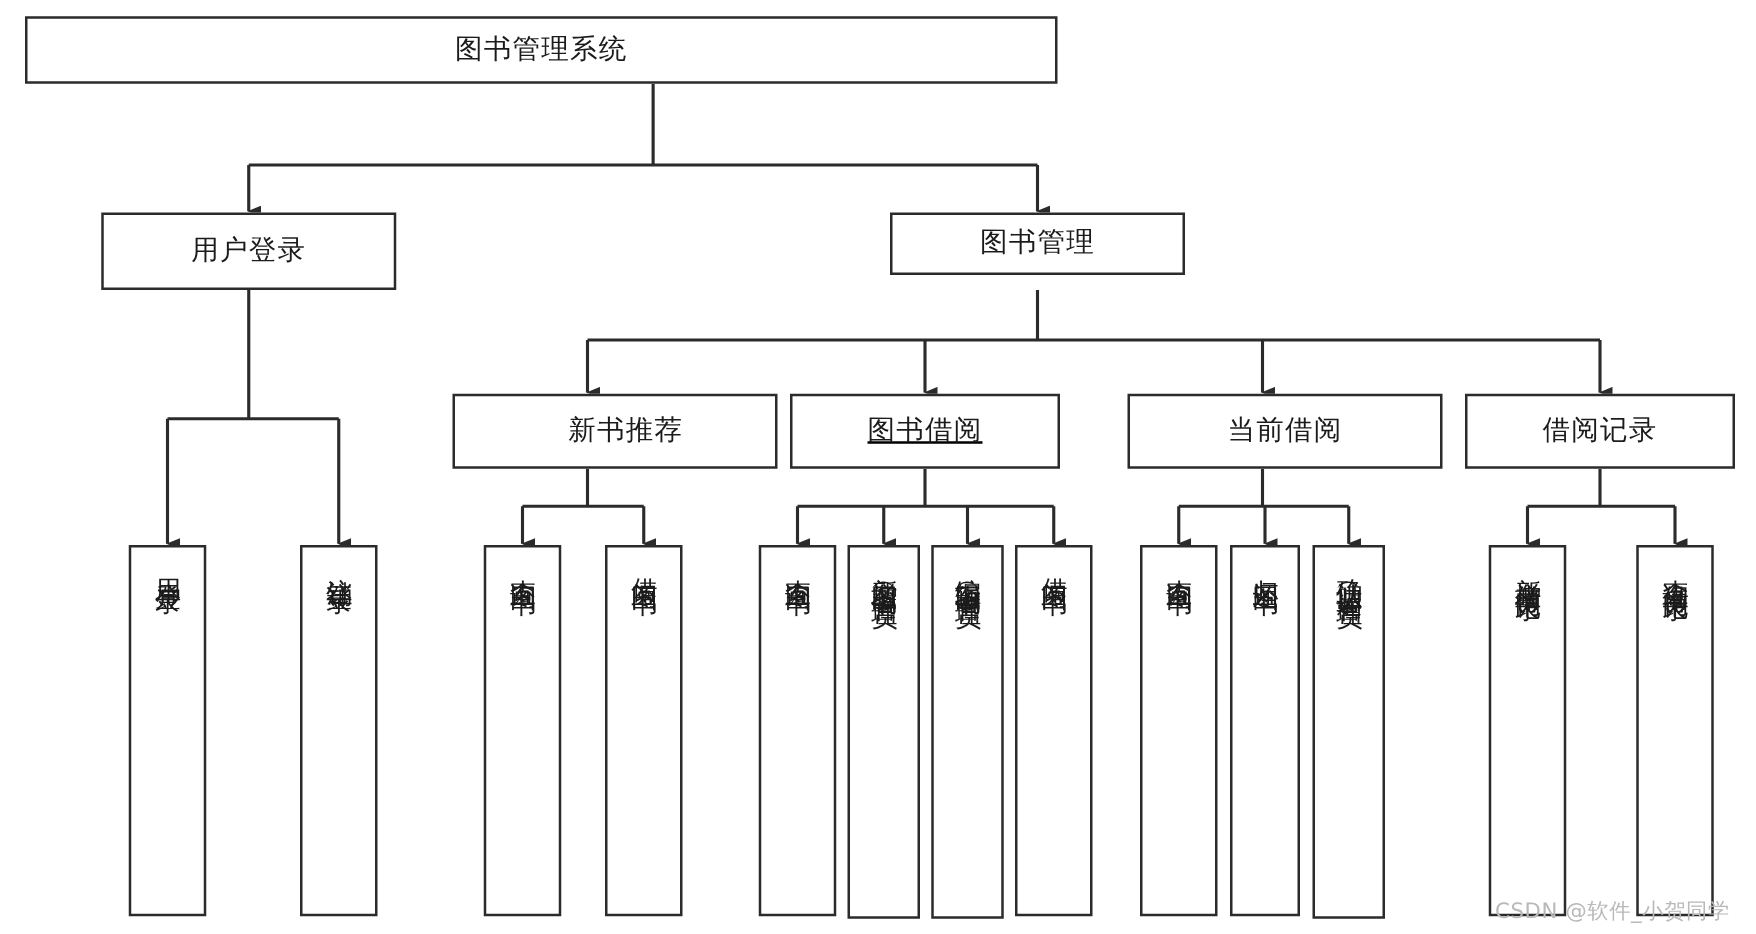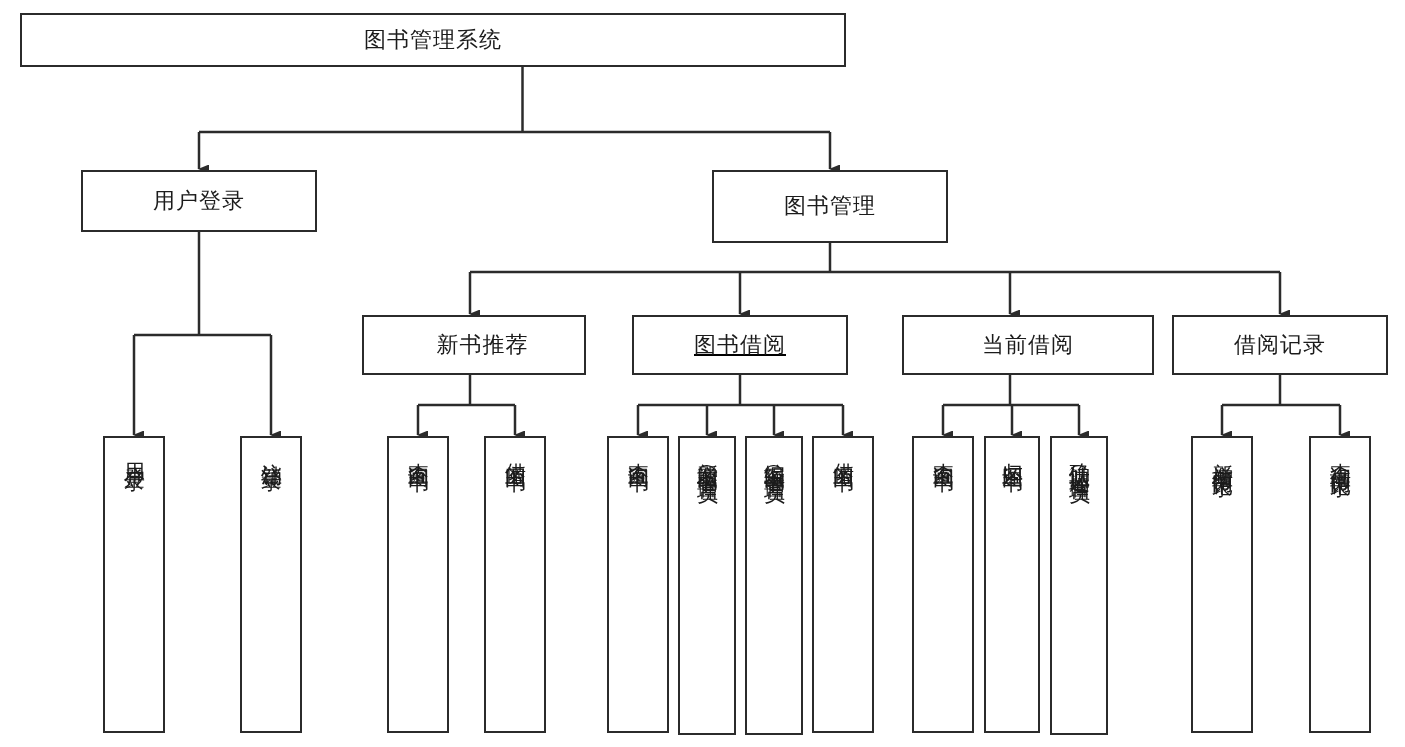--- a/index.html
+++ b/index.html
@@ -115,24 +115,24 @@
         <path d="M1340,405 L1340,435" marker-end="url(#arrow)"></path>
       </g>
   </svg>
   <div id="nodes-layer">
       <div class="node-box" style="left: 20px; top: 13px; width: 826px; height: 54px;">
         <span class="node-label-h">图书管理系统</span>
       </div>
       <div class="node-box" style="left: 81px; top: 170px; width: 236px; height: 62px;">
         <span class="node-label-h">用户登录</span>
       </div>
-      <div class="node-box" style="left: 712px; top: 170px; width: 236px; height: 73px;">
+      <div class="node-box" style="left: 712px; top: 170px; width: 236px; height: 50px;">
         <span class="node-label-h">图书管理</span>
       </div>
-      <div class="node-box" style="left: 362px; top: 315px; width: 224px; height: 60px; padding-left: 17px;">
+      <div class="node-box" style="left: 362px; top: 315px; width: 260px; height: 60px; padding-left: 17px;">
         <span class="node-label-h">新书推荐</span>
       </div>
       <div class="node-box" style="left: 632px; top: 315px; width: 216px; height: 60px; text-decoration: underline;">
         <span class="node-label-h">图书借阅</span>
       </div>
       <div class="node-box" style="left: 902px; top: 315px; width: 252px; height: 60px;">
         <span class="node-label-h">当前借阅</span>
       </div>
       <div class="node-box" style="left: 1172px; top: 315px; width: 216px; height: 60px;">
         <span class="node-label-h">借阅记录</span>
@@ -170,13 +170,14 @@
       <div class="node-box leaf" style="left: 1050px; top: 436px; width: 58px; height: 299px;">
         <span class="node-label-v">确认归还（管理员）</span>
       </div>
       <div class="node-box leaf" style="left: 1191px; top: 436px; width: 62px; height: 297px;">
         <span class="node-label-v">新增借阅记录</span>
       </div>
       <div class="node-box leaf" style="left: 1309px; top: 436px; width: 62px; height: 297px;">
         <span class="node-label-v">查询借阅记录</span>
       </div>
     </div>
+  <div class="watermark" style="left: 1196px; top: 717px;">CSDN @软件_小贺同学</div>
 </div>
 
 </body></html>

